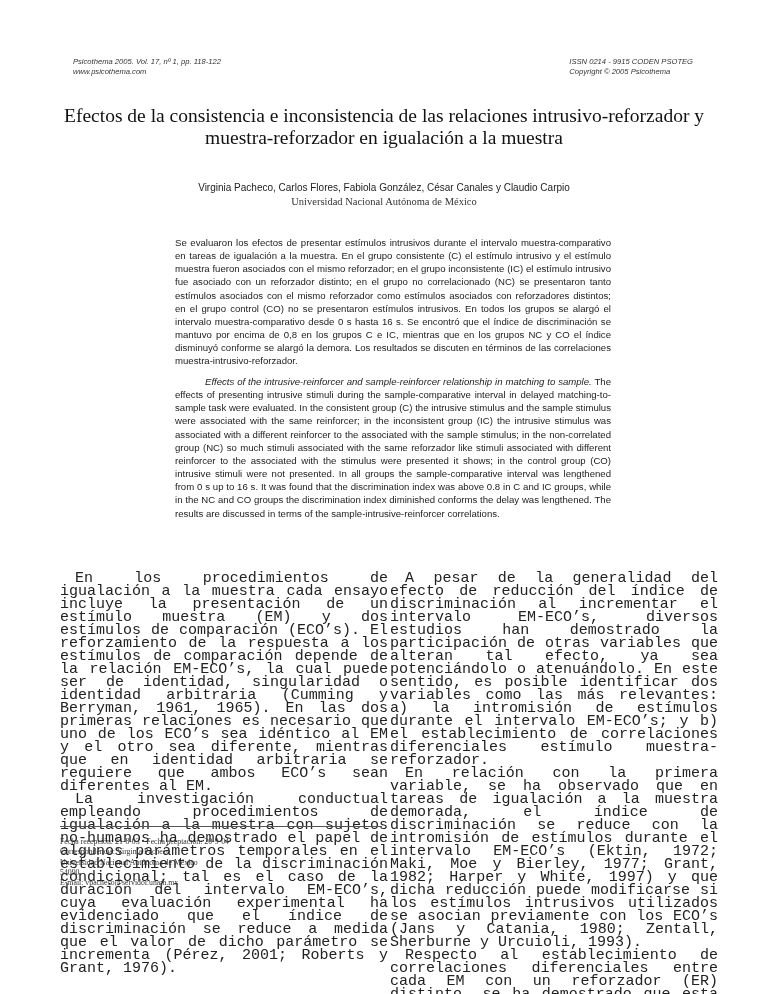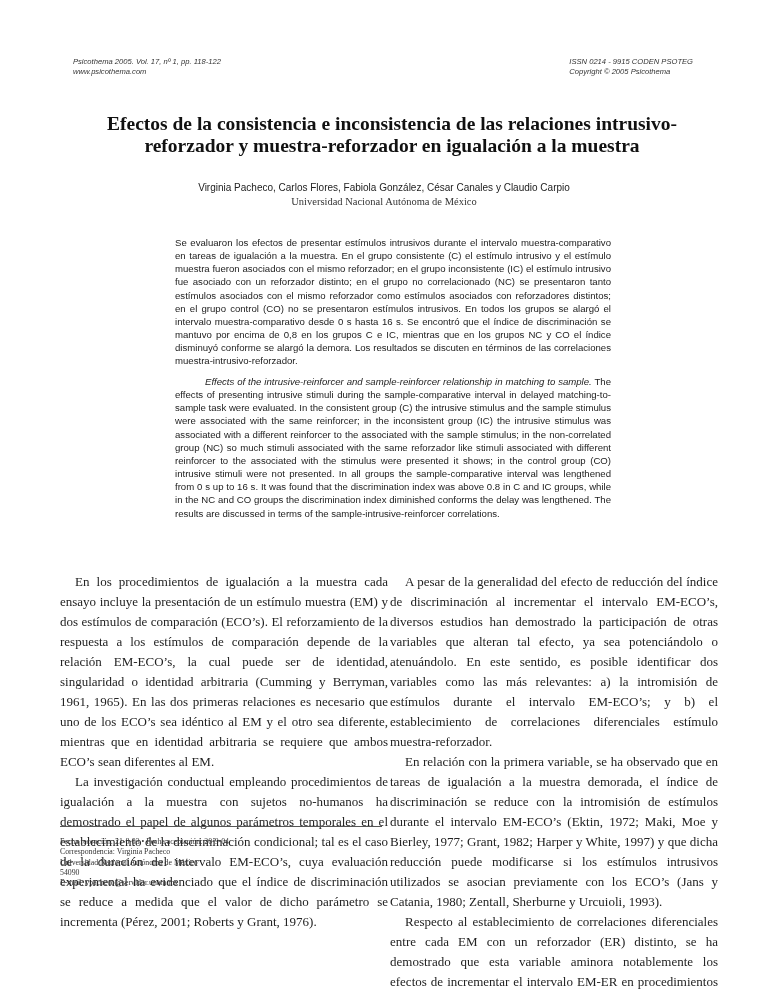--- a/index.html
+++ b/index.html
@@ -1,27 +1,27 @@
 <!DOCTYPE html>
 <html><head>
 <meta charset="utf-8">
 <style>
   html, body { margin:0; padding:0; background:#ffffff; }
   body { width:768px; height:994px; position:relative; overflow:hidden; color:#1a1a1a; }
   .hdr { position:absolute; top:57px; font-family:"Liberation Sans", sans-serif; font-style:italic; font-size:7.6px; line-height:10px; color:#333; }
   .hdr-left { left:73px; }
   .hdr-right { right:75px; text-align:left; }
-  .title { position:absolute; top:105px; left:60px; width:648px; text-align:center; font-family:"Liberation Serif", serif; font-weight:bold; font-size:19.5px; line-height:22px; color:#111; margin:8px; }
+  .title { position:absolute; top:105px; left:60px; width:648px; text-align:center; font-family:"Liberation Serif", serif; font-weight:normal; font-size:19.5px; line-height:22px; color:#111; margin:0; }
   .authors { position:absolute; top:180px; left:60px; width:648px; text-align:center; font-family:Liberation Sans, sans-serif; font-size:10px; line-height:15px; color:#222; }
   .affil { position:absolute; top:195px; left:60px; width:648px; text-align:center; font-family:"Liberation Serif", serif; font-size:10.5px; line-height:13px; color:#333; }
   .abstract { position:absolute; left:175px; width:436px; font-family:Liberation Sans, sans-serif; font-size:9.6px; line-height:13.15px; text-align:justify; color:#222; margin:0; }
   .abs-es { top:236px; }
   .abs-en { top:375px; }
   .abs-en .it { font-style:italic;margin-left:30px; }
-  .col { position:absolute; top:572px; width:328px; font-family:Liberation Serif, serif; font-size:13px; line-height:20px; text-align:justify; color:#222; }
+  .col { position:absolute; top:572px; width:328px; font-family:Liberation Mono, monospace; font-size:15px; line-height:13px; text-align:justify; color:#222; }
   .col p { margin:0; text-indent:15px; }
   .col-left { left:60px; }
   .col-right { left:390px; }
   .rule { position:absolute; top:826px; left:60px; width:322px; height:0; border-top:1px solid #555; }
   .footnote { position:absolute; top:837px; left:60px; width:322px; font-family:"Liberation Serif", serif; font-size:7.8px; line-height:10.3px; color:#333; }
   .footnote div { white-space:nowrap; }
 </style>
 </head>
 <body>
 

